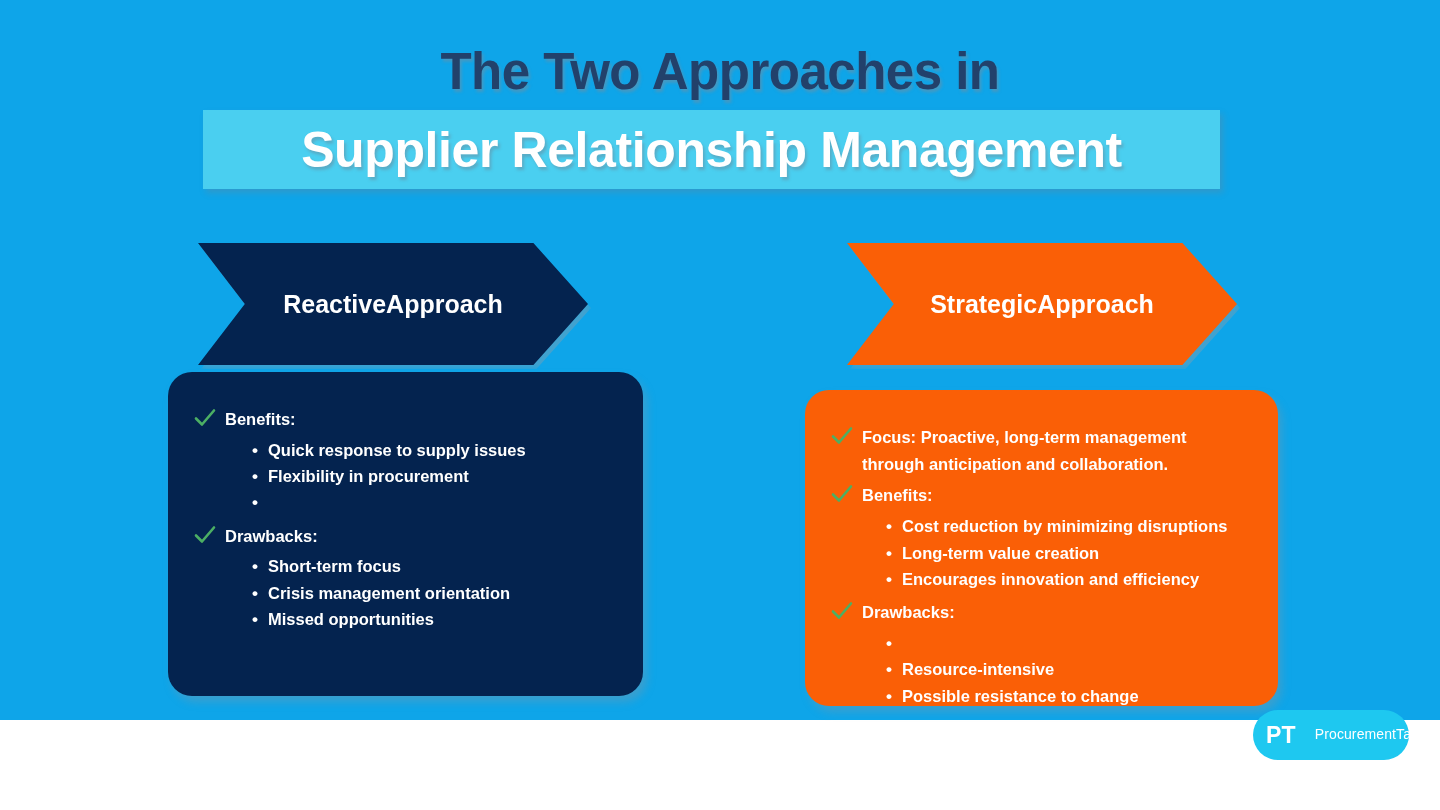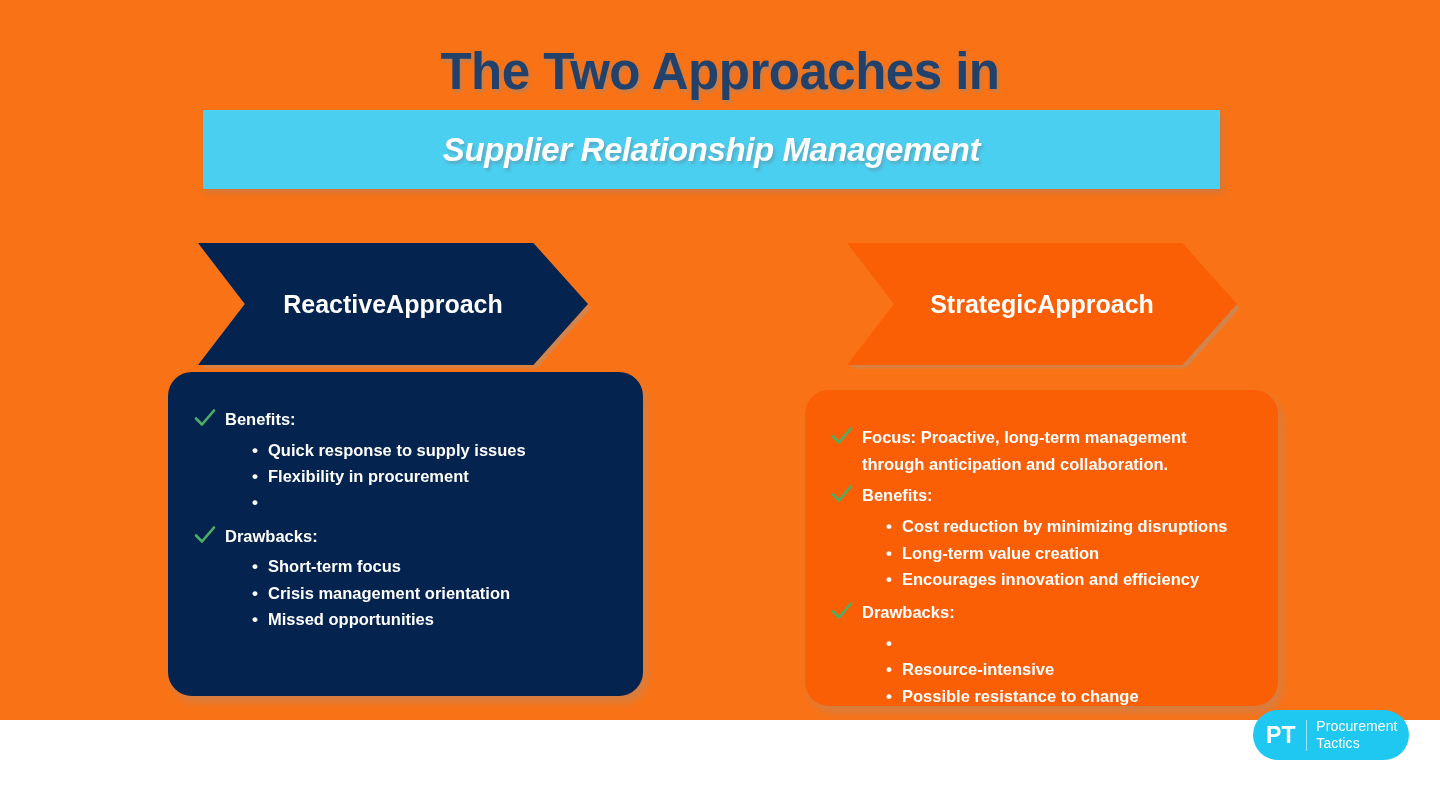--- a/index.html
+++ b/index.html
@@ -2,46 +2,45 @@
 <html><head>
 <meta charset="utf-8">
 <style>
   * { margin:0; padding:0; box-sizing:border-box; }
   html, body {
     width:1440px; height:810px;
     background:#ffffff;
     font-family:"Liberation Sans", sans-serif;
     overflow:hidden;
   }
-  #stage { position:relative; width:1440px; height:720px; background:#f97316; }
+  #stage { position:relative; width:1440px; height:720px; background:#0ea5e9; }
 
   
   #title-main {
     position:absolute; left:0; top:42px; width:1440px;
     text-align:center;
     font-size:51px; font-weight:bold;
     letter-spacing:-0.5px;
     color:#22416B;
     text-shadow:2px 3px 3px rgba(130,140,150,0.45);
     white-space:nowrap;
   }
   #title-banner {
     position:absolute; left:203px; top:110px;
     width:1017px; height:79px;
     background:#4ACFF0;
     box-shadow:3px 4px 6px rgba(120,130,140,0.30);
   }
   #title-banner-text {
     position:absolute; left:0; top:0; width:1017px; height:79px;
     display:flex; align-items:center; justify-content:center;
-    font-size:33px; font-weight:bold; letter-spacing:-0.4px;
+    font-size:50px; font-weight:bold; letter-spacing:-0.4px;
     color:#ffffff;
     text-shadow:2px 3px 3px rgba(110,125,140,0.42);
     white-space:nowrap;
-    font-style:italic;
   }
 
   
   .chevron {
     position:absolute;
     width:390px; height:122px;
     display:flex; flex-direction:row;
     align-items:center; justify-content:center;
     color:#ffffff; font-size:25px; font-weight:bold;
     line-height:1.45;
@@ -112,21 +111,21 @@
     display:flex; align-items:center;
     padding-left:13px;
   }
   #logo-pt {
     color:#ffffff; font-weight:bold; font-size:23px; letter-spacing:0.2px;
   }
   #logo-divider {
     width:1.5px; height:31px; background:rgba(255,255,255,0.55);
     margin:0 9px 0 10px;
   }
-  #logo-words { display:flex; flex-direction:column; justify-content:center; }
+  #logo-words { display:flex; flex-direction:row; justify-content:center; }
   #logo-words span {
     color:#ffffff; font-size:14px; line-height:1.25; letter-spacing:0.1px;
   }
 </style>
 </head>
 <body>
 
 <div id="stage">
 
   <div id="title-main">The Two Approaches in</div>

